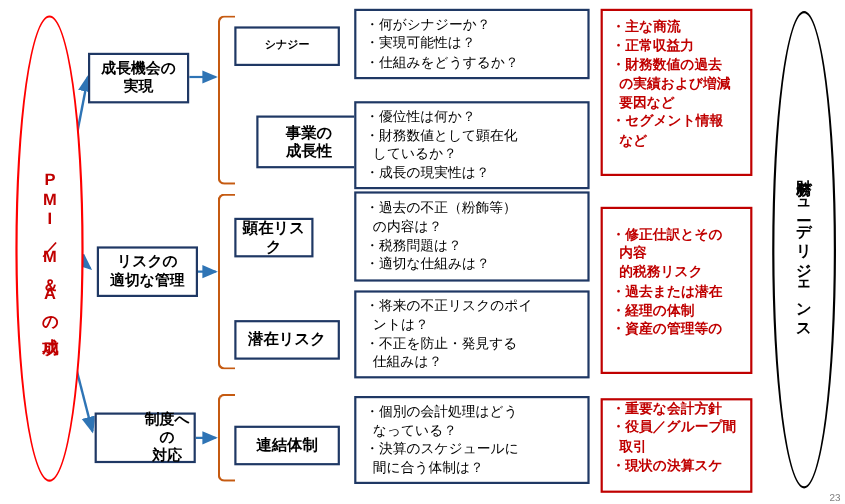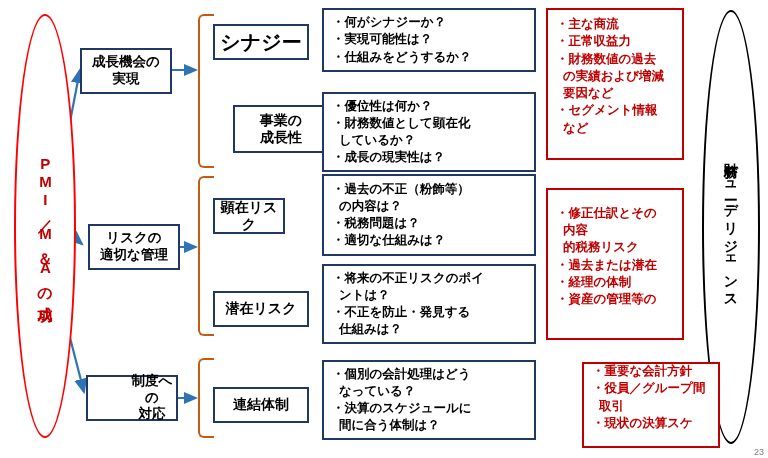--- a/index.html
+++ b/index.html
@@ -30,21 +30,21 @@
   }
   .lines{
     position:absolute;
     box-sizing:border-box;
     border:2px solid #1F3864;
     background:#fff;
     padding:4px 6px 4px 8px;
     font-size:12.5px;
     line-height:1.38;
     color:#000;
-    font-weight:bold;
+    font-weight:normal;
     display:flex;
     flex-direction:column;
     justify-content:center;
   }
   .lines div{white-space:pre;}
   .lines-red{
     position:absolute;
     box-sizing:border-box;
     border:2px solid #C00000;
     background:#fff;
@@ -141,21 +141,21 @@
 
   <div class="box box-blue" style="left:86px;top:375px;width:92px;height:46px;font-size:13.5px;padding-left:40px;">
     <span style="white-space:pre-line;">制度への
 対応</span>
   </div>
 
   <div class="bracket" style="left:198px;top:14px;width:14px;height:150px;"></div>
   <div class="bracket" style="left:198px;top:176px;width:14px;height:156px;"></div>
   <div class="bracket" style="left:198px;top:358px;width:14px;height:76px;"></div>
 
-  <div class="box box-blue" style="left:213px;top:24px;width:96px;height:36px;font-size:20px;">
+  <div class="box box-blue" style="left:213px;top:24px;width:96px;height:36px;font-size:10px;">
     <span style="white-space:pre-line;">シナジー</span>
   </div>
 
   <div class="box box-blue" style="left:213px;top:105px;width:96px;height:48px;font-size:14px;margin-left:20px;">
     <span style="white-space:pre-line;">事業の
 成長性</span>
   </div>
 
   <div class="box box-blue" style="left:213px;top:198px;width:72px;height:36px;font-size:14px;">
     <span style="white-space:pre-line;">顕在リスク</span>
@@ -215,21 +215,21 @@
 
   <div class="lines-red" style="left:546px;top:188px;width:138px;height:152px;">
     <div>・修正仕訳とその</div>
     <div>  内容</div>
     <div>  的税務リスク</div>
     <div>・過去または潜在</div>
     <div>・経理の体制</div>
     <div>・資産の管理等の</div>
   </div>
 
-  <div class="lines-red" style="left:546px;top:362px;width:138px;height:86px;margin-left:36px;">
+  <div class="lines-red" style="left:546px;top:362px;width:138px;height:86px;">
     <div>・重要な会計方針</div>
     <div>・役員／グループ間</div>
     <div>  取引</div>
     <div>・現状の決算スケ</div>
   </div>
 
   <div class="pagenum">23</div>
 </div>
 
 </body></html>

